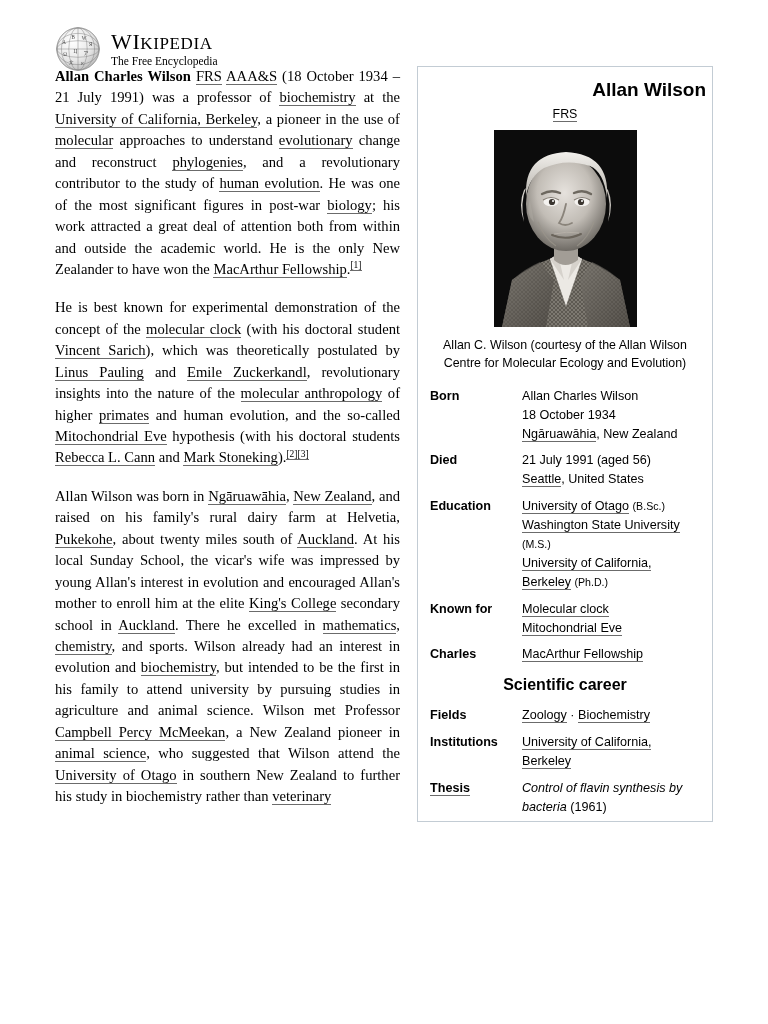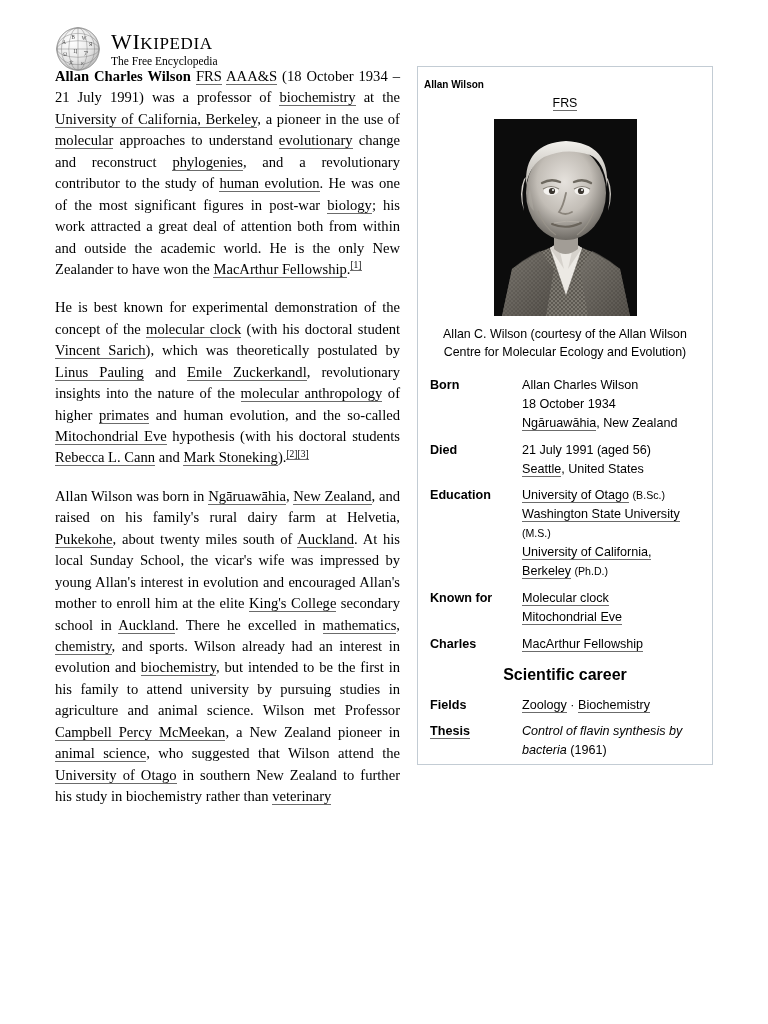--- a/index.html
+++ b/index.html
@@ -81,21 +81,21 @@
   
   .infobox {
     border: 1px solid #c3ccd4;
     background: #ffffff;
     font-family: "Liberation Sans", "DejaVu Sans", sans-serif;
     font-size: 12.6px;
     color: #000;
     padding: 0;
   }
   .ib-title {
-    text-align: left; font-weight: bold; font-size: 10px;
+    text-align: right; font-weight: bold; font-size: 19px;
     padding: 12px 6px 0 6px; line-height: 1.2;
   }
   .ib-subtitle {
     text-align: center; font-size: 12.4px; padding: 5px 6px 0 6px;
   }
   .ib-image-wrap { text-align: center; padding: 9px 6px 0 6px; }
   .portrait {
     width: 143px; height: 197px; display: inline-block;
     background: #0a0a0a; position: relative; overflow: hidden;
     border: 0;
@@ -291,20 +291,24 @@
               </td>
             </tr>
             <tr class="sub-header">
               <th colspan="2">Scientific career</th>
             </tr>
             <tr>
               <th class="lbl">Fields</th>
               <td class="val"><a class="lnk" href="#">Zoology</a><span> · </span><a class="lnk" href="#">Biochemistry</a></td>
             </tr>
             <tr>
+              <th class="lbl">Institutions</th>
+              <td class="val"><a class="lnk" href="#">University of California, Berkeley</a></td>
+            </tr>
+            <tr>
               <th class="lbl"><a class="lnk" href="#">Thesis</a></th>
               <td class="val"><span class="thesis-title">Control of flavin synthesis by bacteria</span><span> (1961)</span></td>
             </tr>
           </tbody>
         </table>
       </div>
     </div>
 
   </div>
 </div>

